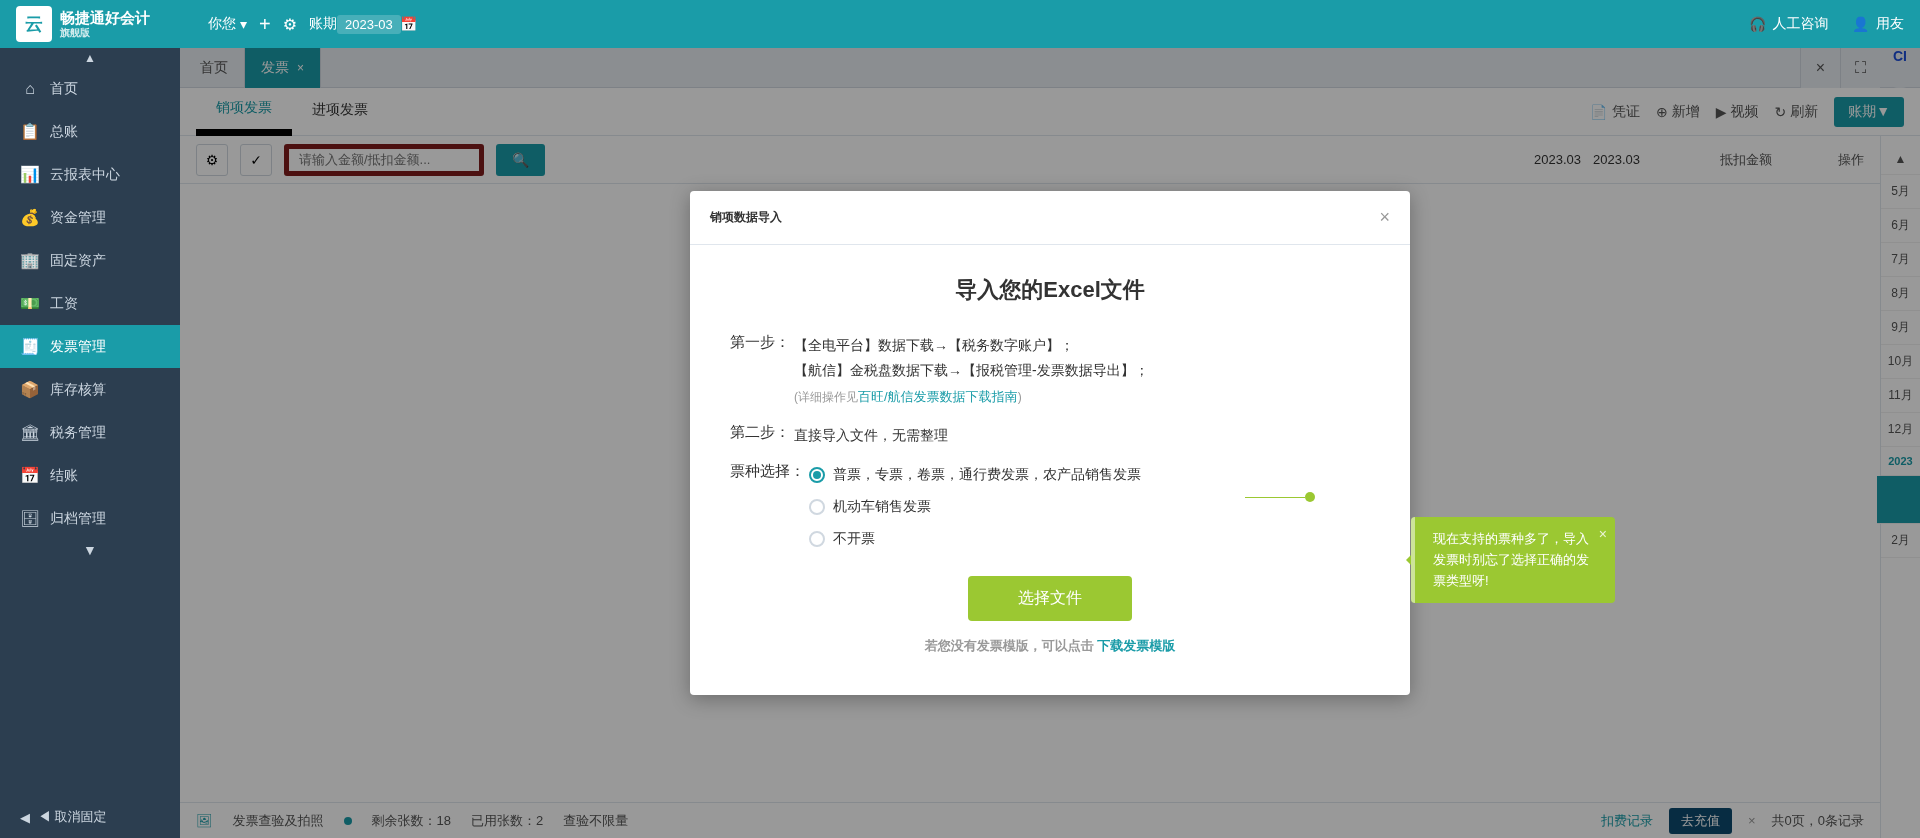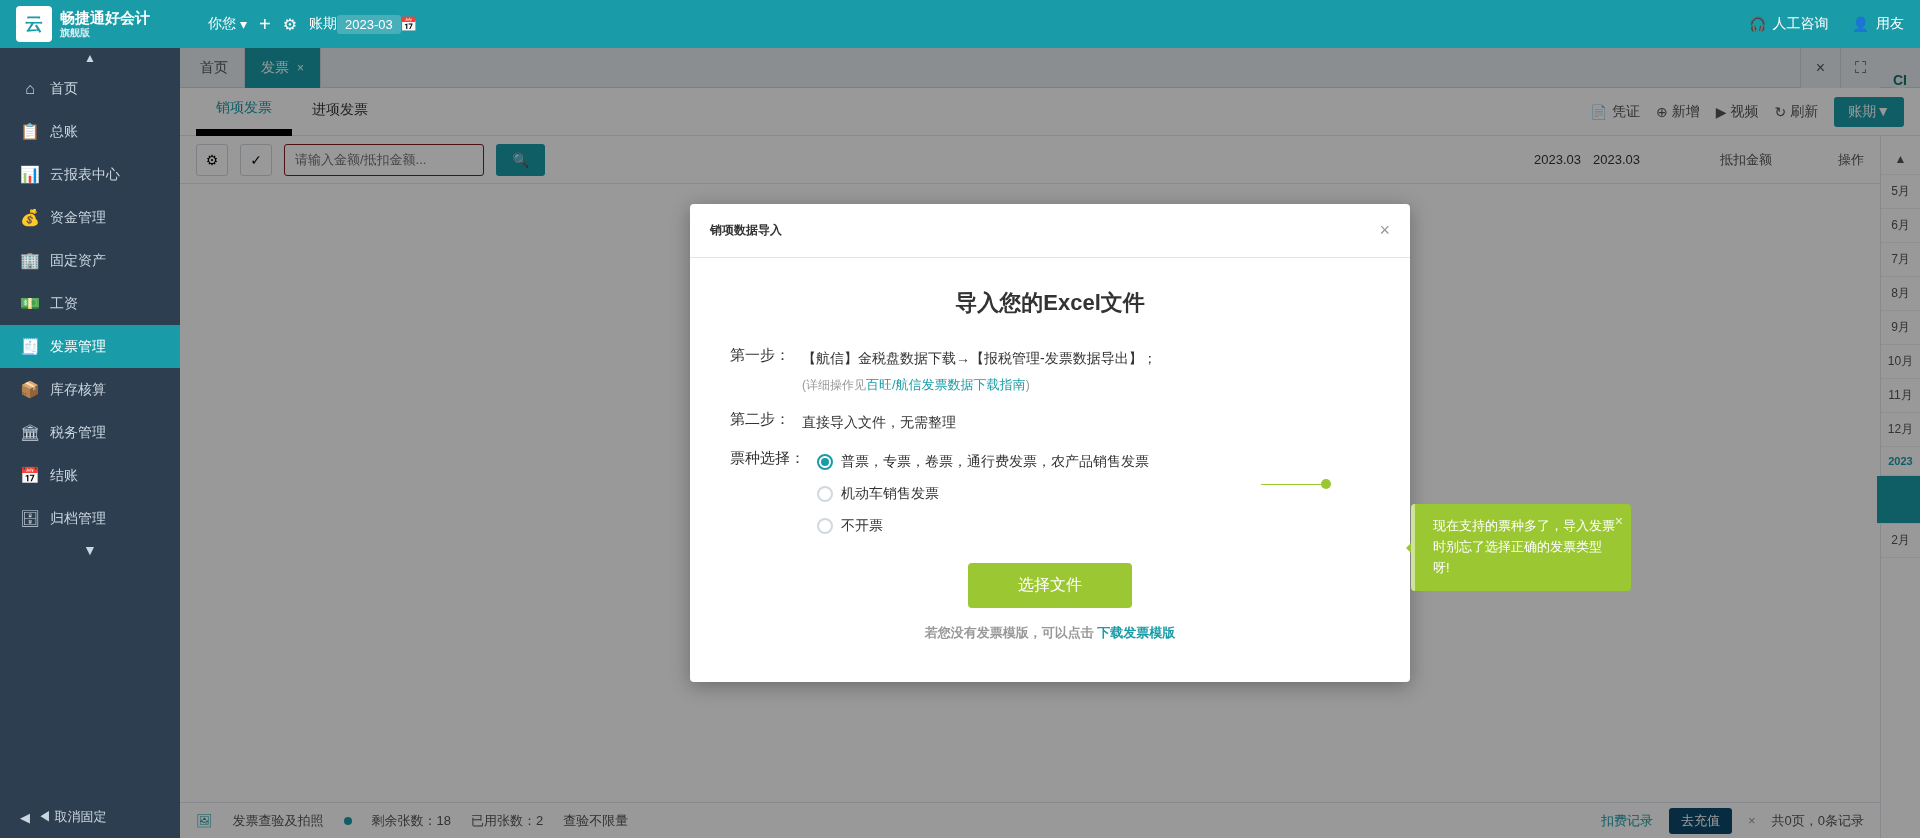--- a/index.html
+++ b/index.html
@@ -158,21 +158,21 @@
       height: 48px;
       background: white;
       display: flex;
       align-items: center;
       padding: 0 16px;
       gap: 12px;
       border-bottom: 1px solid #e0e6ed;
     }
     .filter-input {
       height: 32px;
-      border: 1px solid #7f1d1d;
+      border: 5px solid #7f1d1d;
       border-radius: 3px;
       padding: 0 10px;
       font-size: 13px;
       width: 200px;
       color: #999;
     }
     .filter-btn {
       height: 32px;
       background: #1a9ca8;
       color: white;
@@ -262,21 +262,21 @@
       padding: 16px 20px;
       border-bottom: 1px solid #e0e6ed;
       display: flex;
       align-items: center;
       justify-content: space-between;
     }
     .modal-title { font-size: 12px; font-weight: bold; color: #333; }
     .modal-close { cursor: pointer; font-size: 18px; color: #999; }
     .modal-body { padding: 30px 40px 20px; }
     .modal-main-title { text-align: center; font-size: 22px; font-weight: bold; color: #333; margin-bottom: 28px; }
-    .modal-step { display: flex; gap: 12px; margin-bottom: 14px; }
+    .modal-step { display: flex; gap: 4px; margin-bottom: 14px; }
     .step-label { font-size: 15px; color: #333; white-space: nowrap; font-weight: 500; }
     .step-content { font-size: 14px; color: #333; line-height: 1.8; }
     .step-link { color: #1a9ca8; cursor: pointer; font-size: 13px; }
     .step-note { color: #999; font-size: 12px; margin-top: 2px; }
     .radio-group { display: flex; flex-direction: column; gap: 14px; margin-top: 4px; }
     .radio-row { display: flex; align-items: center; gap: 8px; font-size: 14px; color: #333; }
     .radio-circle {
       width: 16px; height: 16px;
       border-radius: 50%;
       border: 2px solid #d0d8e0;
@@ -309,21 +309,21 @@
     
     .tooltip-balloon {
       position: absolute;
       right: -300px;
       top: 20px;
       background: #9bc832;
       color: white;
       padding: 12px 14px;
       border-radius: 4px;
       font-size: 13px;
-      width: 220px;
+      width: 204px;
       line-height: 1.6;
       z-index: 200;
     }
     .tooltip-balloon::before {
       content: '';
       position: absolute;
       left: -10px;
       top: 50%;
       transform: translateY(-50%);
       border: 5px solid transparent;
@@ -339,22 +339,22 @@
       cursor: pointer; color: #555; font-size: 16px;
       background: #e8edf2;
       border-left: 1px solid #d0d8e0;
     }
 
     
     .user-ci {
       width: 40px; height: 40px;
       background: #e8edf2;
       border-radius: 50%;
-      display: flex; align-items: flex-end; justify-content: center;
-      font-size: 14px; font-weight: bold; color: #0f766e;
+      display: flex; align-items: flex-start; justify-content: center;
+      font-size: 14px; font-weight: bold; color: #1d4ed8;
     }
   </style>
 </head>
 <body>
 
 <div class="top-header">
   <div class="logo-area">
     <div class="logo-icon">
       <span>云</span>
     </div>
@@ -564,20 +564,21 @@
         <div class="modal-header">
           <span class="modal-title">销项数据导入</span>
           <span class="modal-close">×</span>
         </div>
         <div class="modal-body">
           <div class="modal-main-title">导入您的Excel文件</div>
 
           <div class="modal-step">
             <span class="step-label">第一步：</span>
             <div class="step-content">
+              <div>【全电平台】数据下载→【税务数字账户】；</div>
               <div>【航信】金税盘数据下载→【报税管理-发票数据导出】；</div>
               <div class="step-note">
                 <span>(详细操作见</span><span class="step-link">百旺/航信发票数据下载指南</span><span>)</span>
               </div>
             </div>
           </div>
 
           <div class="modal-step">
             <span class="step-label">第二步：</span>
             <span class="step-content">直接导入文件，无需整理</span>

